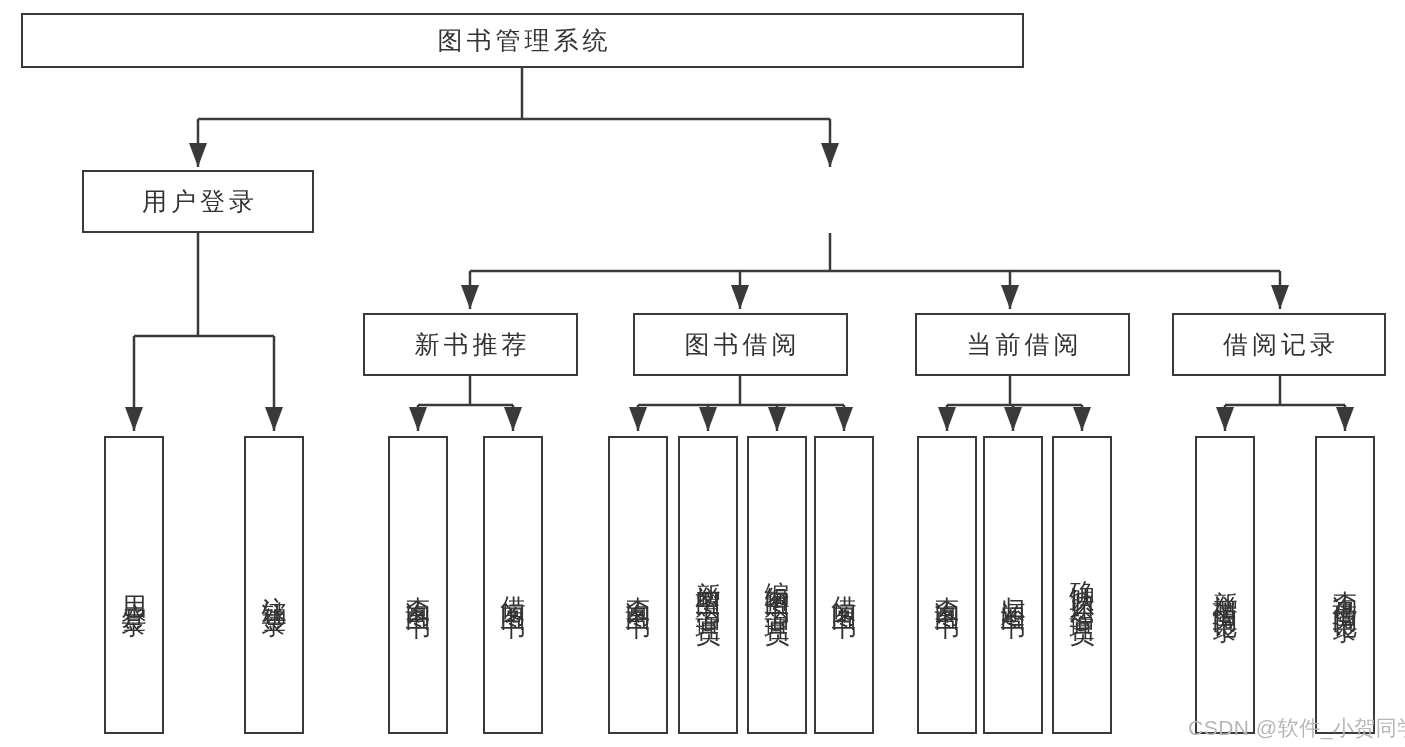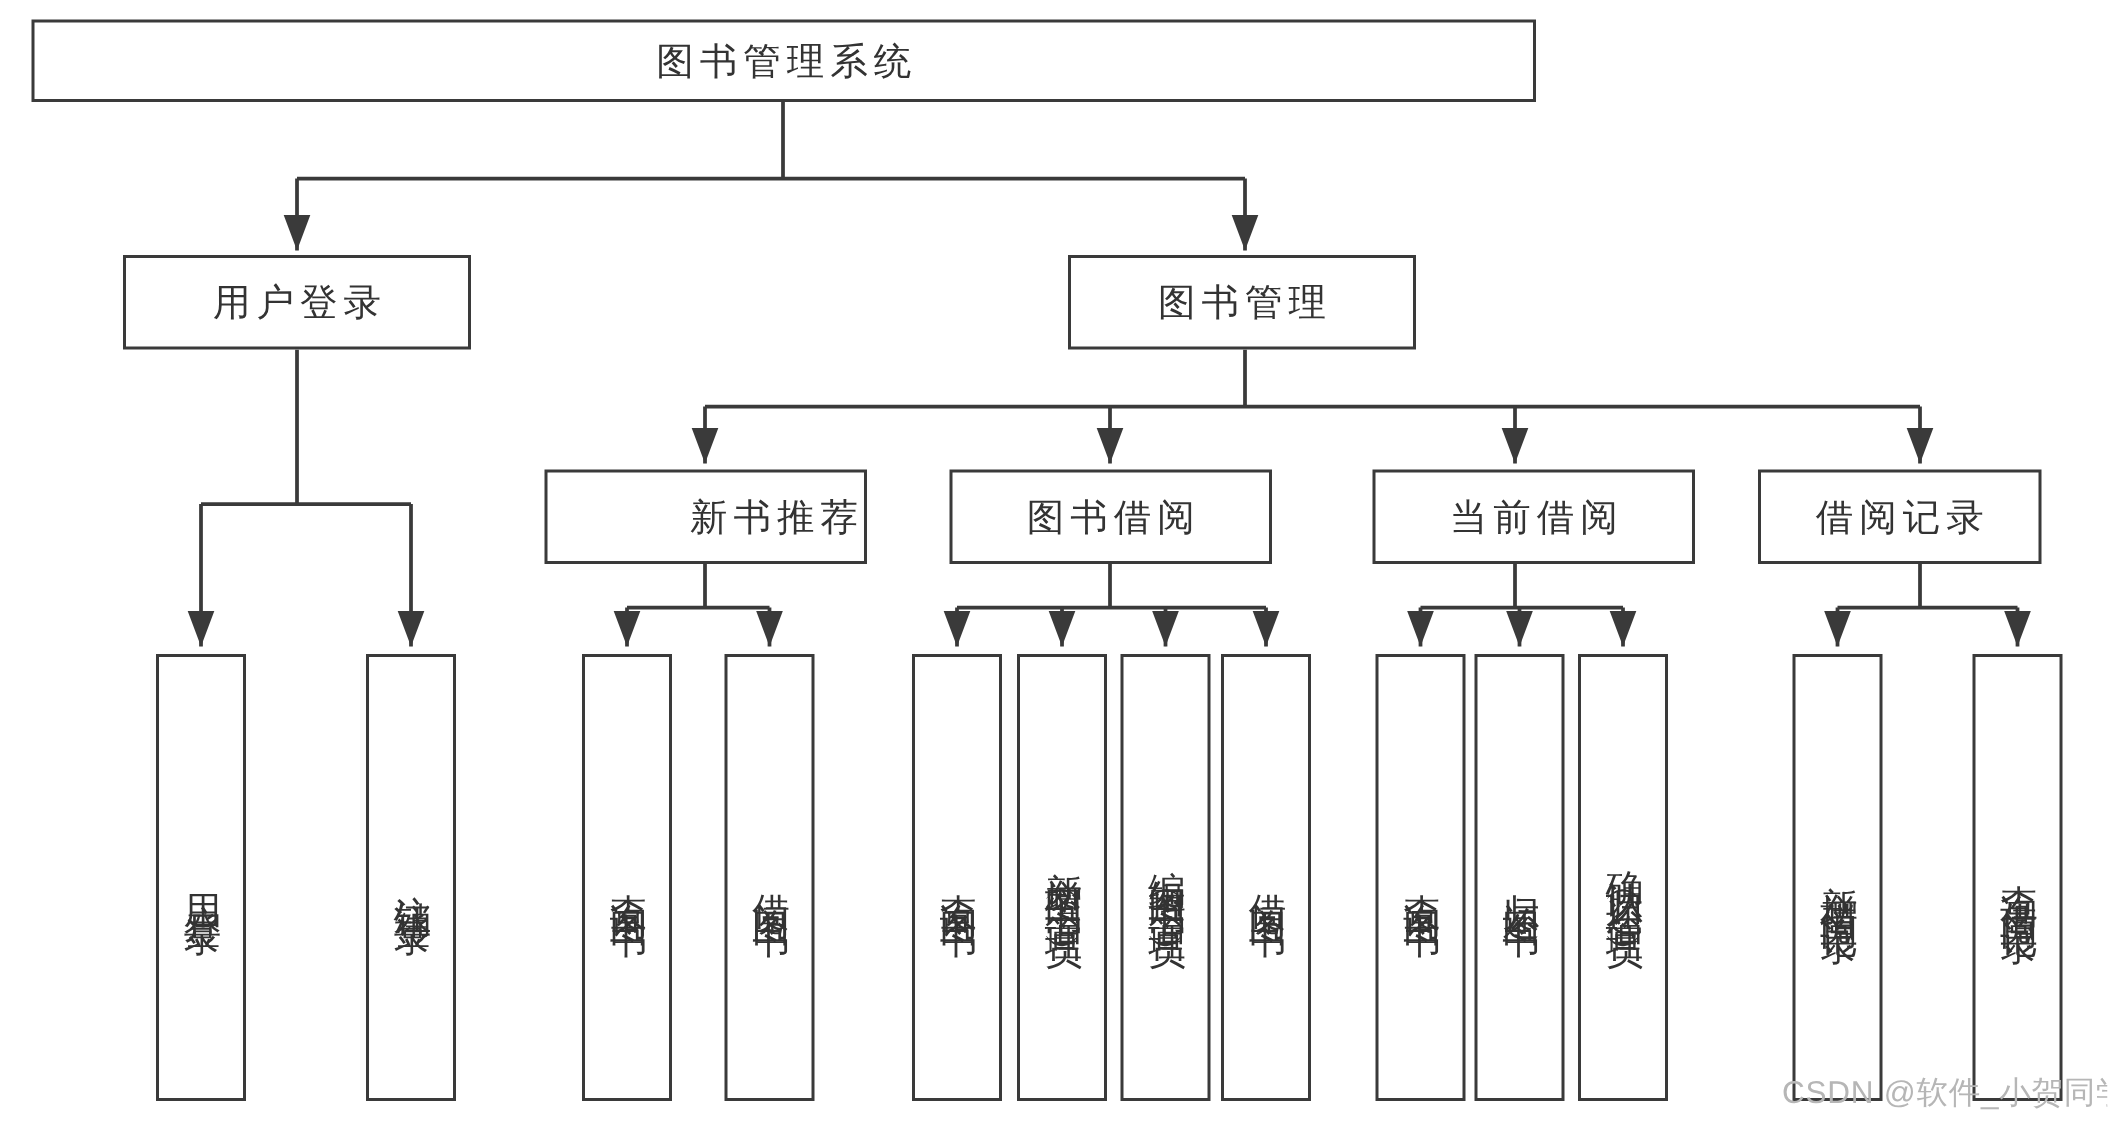--- a/index.html
+++ b/index.html
@@ -40,24 +40,24 @@
     text-orientation: mixed;
     line-height: 1;
     padding-top: 6px;
   }
   
   .n-root  { left: 21px;  top: 13px;  width: 1003px; height: 55px; }
   
   .n-l2a   { left: 82px;  top: 170px; width: 232px;  height: 63px; }
   .n-l2b   { left: 712px; top: 170px; width: 232px;  height: 63px; }
   
-  .n-l3a   { left: 363px;  top: 313px; width: 215px; height: 63px; justify-content: flex-end; }
+  .n-l3a   { left: 363px;  top: 313px; width: 215px; height: 63px; }
   .n-l3b   { left: 633px;  top: 313px; width: 215px; height: 63px; font-family: Liberation Mono, monospace; }
   .n-l3c   { left: 903px;  top: 313px; width: 215px; height: 63px; margin-left: 12px; }
-  .n-l3d   { left: 1172px; top: 313px; width: 189px; height: 63px; }
+  .n-l3d   { left: 1172px; top: 313px; width: 214px; height: 63px; }
   
   .leaf    { top: 436px; width: 60px; height: 298px; }
   .n-f01 { left: 104px;  }
   .n-f02 { left: 244px;  }
   .n-f03 { left: 388px;  }
   .n-f04 { left: 483px;  }
   .n-f05 { left: 608px;  }
   .n-f06 { left: 678px;  }
   .n-f07 { left: 747px;  }
   .n-f08 { left: 814px;  }
@@ -146,23 +146,20 @@
     </g>
   </svg>
 
   <div class="node hnode n-root">
     <span class="lbl">图书管理系统</span>
   </div>
 
   <div class="node hnode n-l2a">
     <span class="lbl">用户登录</span>
   </div>
-  <div class="node hnode n-l2b">
-    <span class="lbl">图书管理</span>
-  </div>
 
   <div class="node hnode n-l3a">
     <span class="lbl">新书推荐</span>
   </div>
   <div class="node hnode n-l3b">
     <span class="lbl">图书借阅</span>
   </div>
   <div class="node hnode n-l3c">
     <span class="lbl">当前借阅</span>
   </div>

